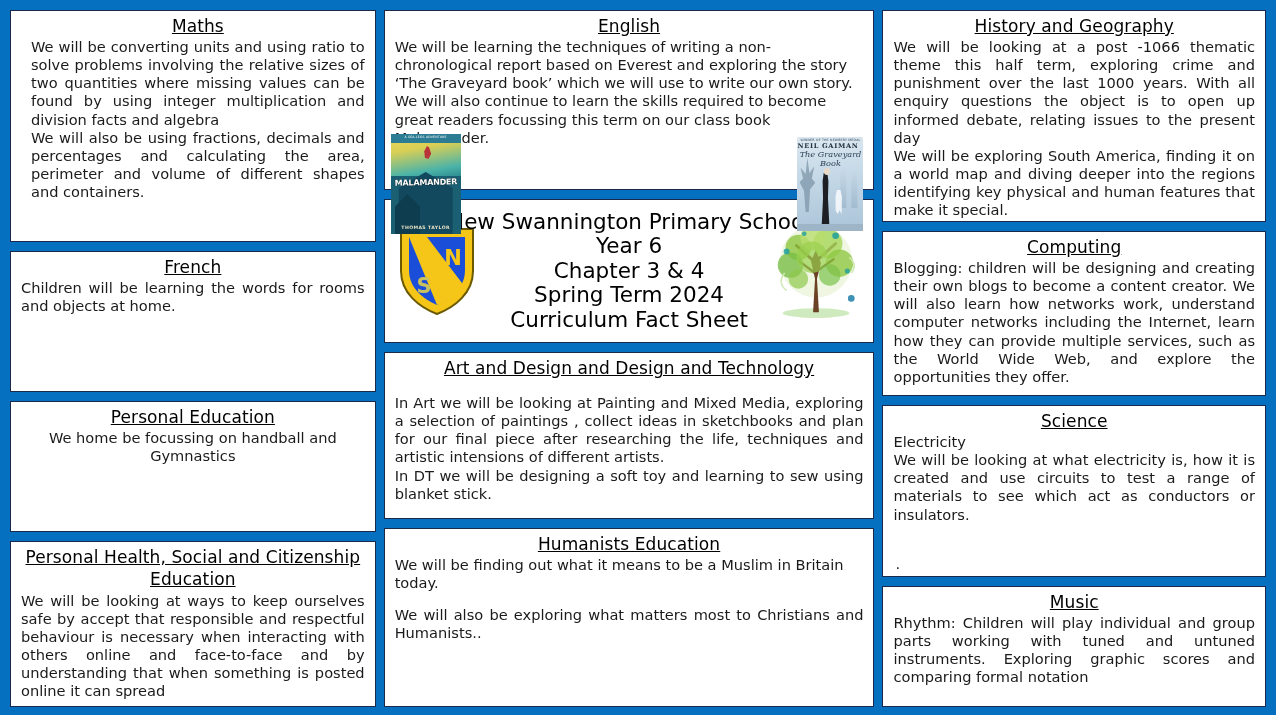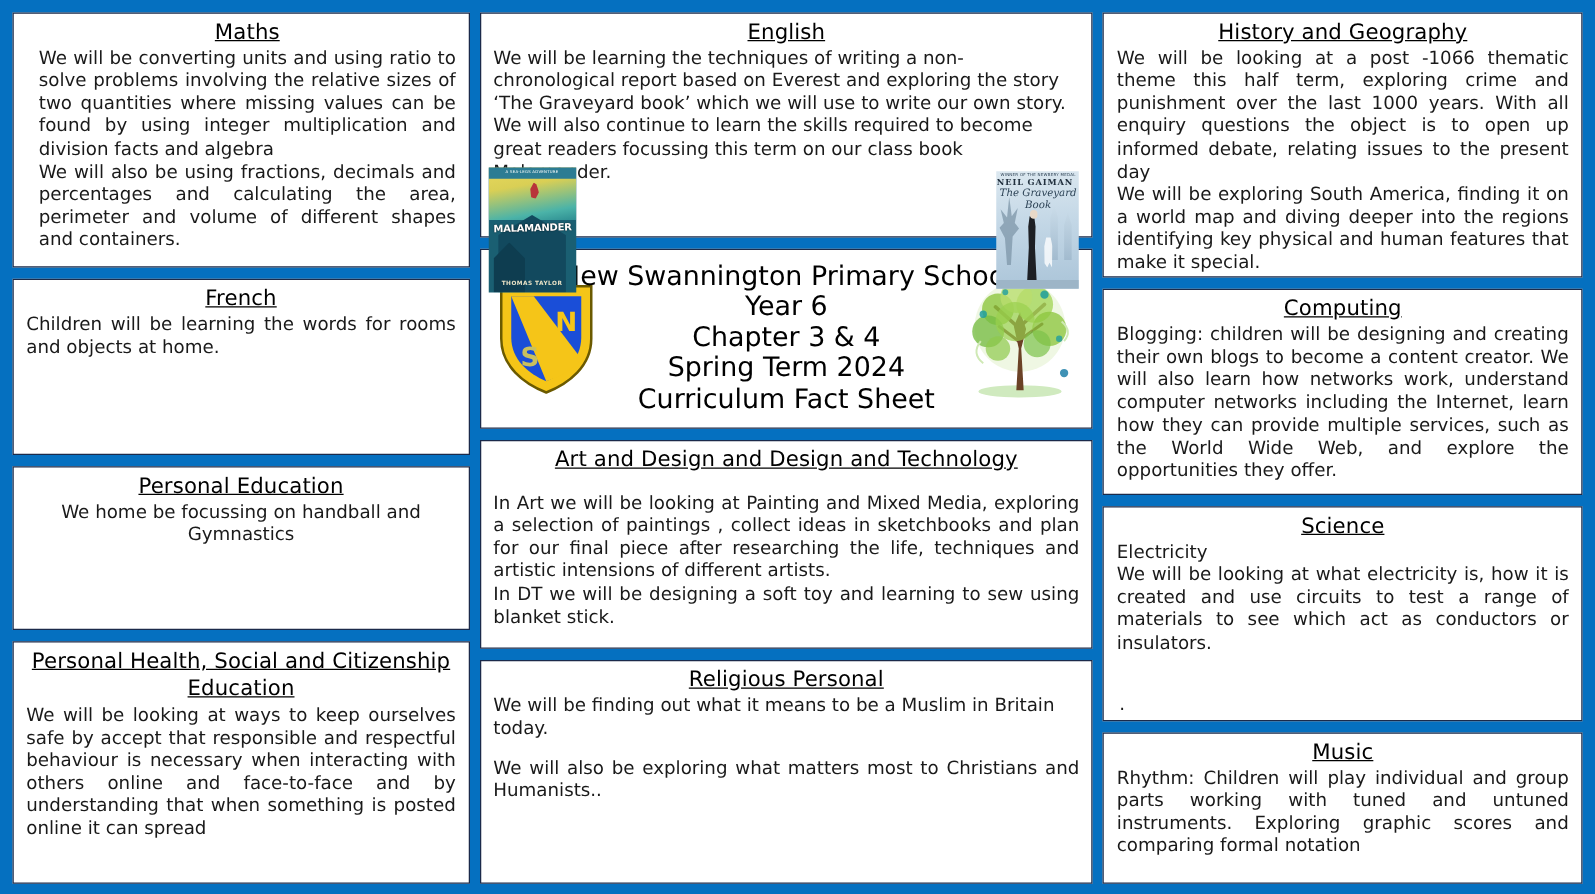--- a/index.html
+++ b/index.html
@@ -65,21 +65,21 @@
   .subhead {
     font-size: 14.6px;
     line-height: 1.235;
     color: #1a1a1a;
     text-align: left;
   }
 
   .spacer-line { height: 14px; }
 
   
-  .p-maths   { height: 204px; padding-left: 20px; }
+  .p-maths   { height: 232px; padding-left: 20px; }
   .p-french  { height: 141px; }
   .p-pe      { height: 131px; }
   .p-phsce   { flex: 1; }
 
   .p-english { height: 180px; }
   .p-title   { height: 144px; }
   .p-art     { height: 167px; }
   .p-re      { flex: 1; }
 
   .p-hist    { height: 212px; }
@@ -377,21 +377,21 @@
       </svg>
     </div>
 
     <div class="panel p-art">
       <div class="heading">Art and Design and Design and Technology</div>
       <div class="spacer-line"></div>
       <div class="body">In Art we will be looking at Painting and Mixed Media, exploring a selection of paintings , collect ideas in sketchbooks and plan for our final piece after researching the life, techniques and artistic intensions of different artists.<br>In DT we will be designing a soft toy and learning to sew using blanket stick.</div>
     </div>
 
     <div class="panel p-re">
-      <div class="heading">Religious Personal</div>
+      <div class="heading">Humanists Education</div>
       <div class="body left">We will be finding out what it means to be a Muslim in Britain today.</div>
       <div class="spacer-line"></div>
       <div class="body">We will also be exploring what matters most to Christians and Humanists..</div>
     </div>
 
   </div>
 
   <div class="col col-right">
 
     <div class="panel p-hist">

